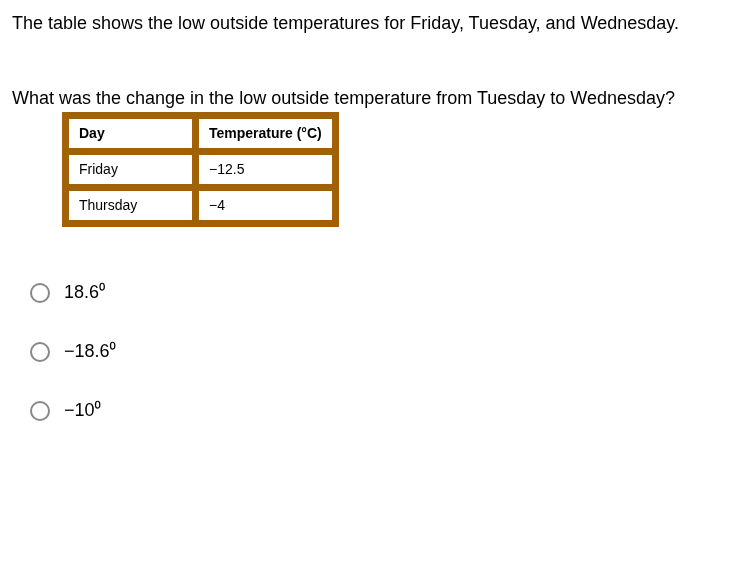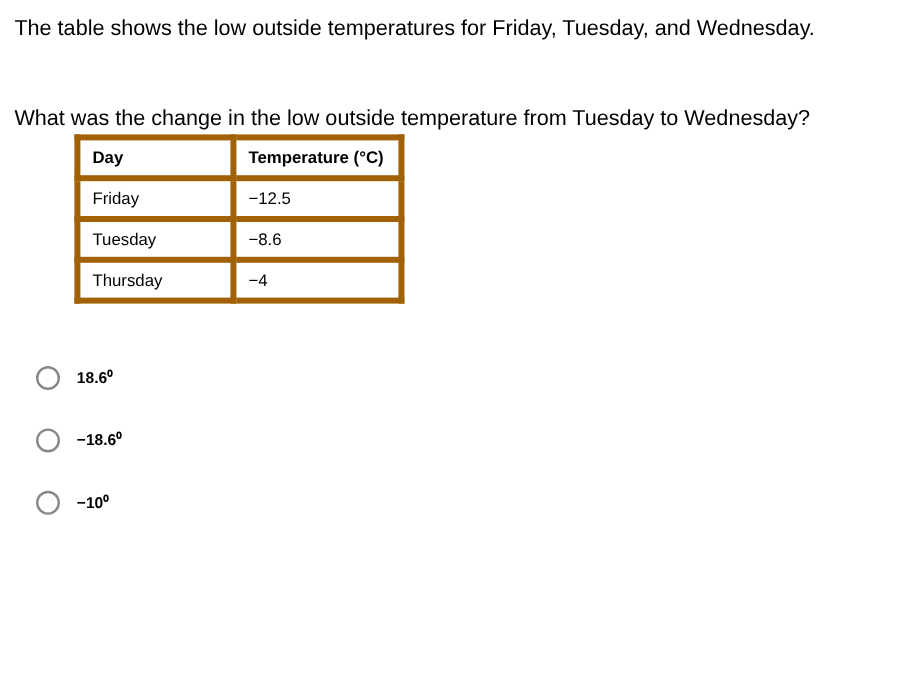--- a/index.html
+++ b/index.html
@@ -22,21 +22,21 @@
       margin-bottom: 0;
     }
     .data-table {
       border-collapse: collapse;
       margin-left: 50px;
       margin-bottom: 52px;
       font-size: 14px;
     }
     .data-table th,
     .data-table td {
-      border: 5px solid #a16207;
+      border: 7px solid #a16207;
       padding: 4px 10px;
       text-align: left;
       font-weight: normal;
     }
     .data-table th {
       font-weight: bold;
     }
     .data-table .col-day {
       width: 130px;
     }
@@ -54,44 +54,39 @@
     }
     .radio {
       width: 20px;
       height: 20px;
       border: 2px solid #888;
       border-radius: 50%;
       margin-right: 14px;
       flex-shrink: 0;
     }
     .option-label {
-      font-size: 13px;
-      font-weight: bold;
+      font-size: 18px;
     }
   </style>
 </head>
 <body>
 
 <p class="intro">The table shows the low outside temperatures for Friday, Tuesday, and Wednesday.</p>
 
 <p class="question">What was the change in the low outside temperature from Tuesday to Wednesday?</p>
 
 <table class="data-table">
   <tbody>
       <tr>
     <th class="col-day">Day</th>
     <th class="col-temp">Temperature (°C)</th>
   </tr>
   <tr>
     <td>Friday</td>
     <td>−12.5</td>
-  </tr>
-  <tr>
-    <td>Tuesday</td>
-    <td>−8.6</td>
   </tr>
   <tr>
     <td>Thursday</td>
     <td>−4</td>
   </tr>
 </tbody>
   </table>
 
 <div class="options">
   <div class="option">

